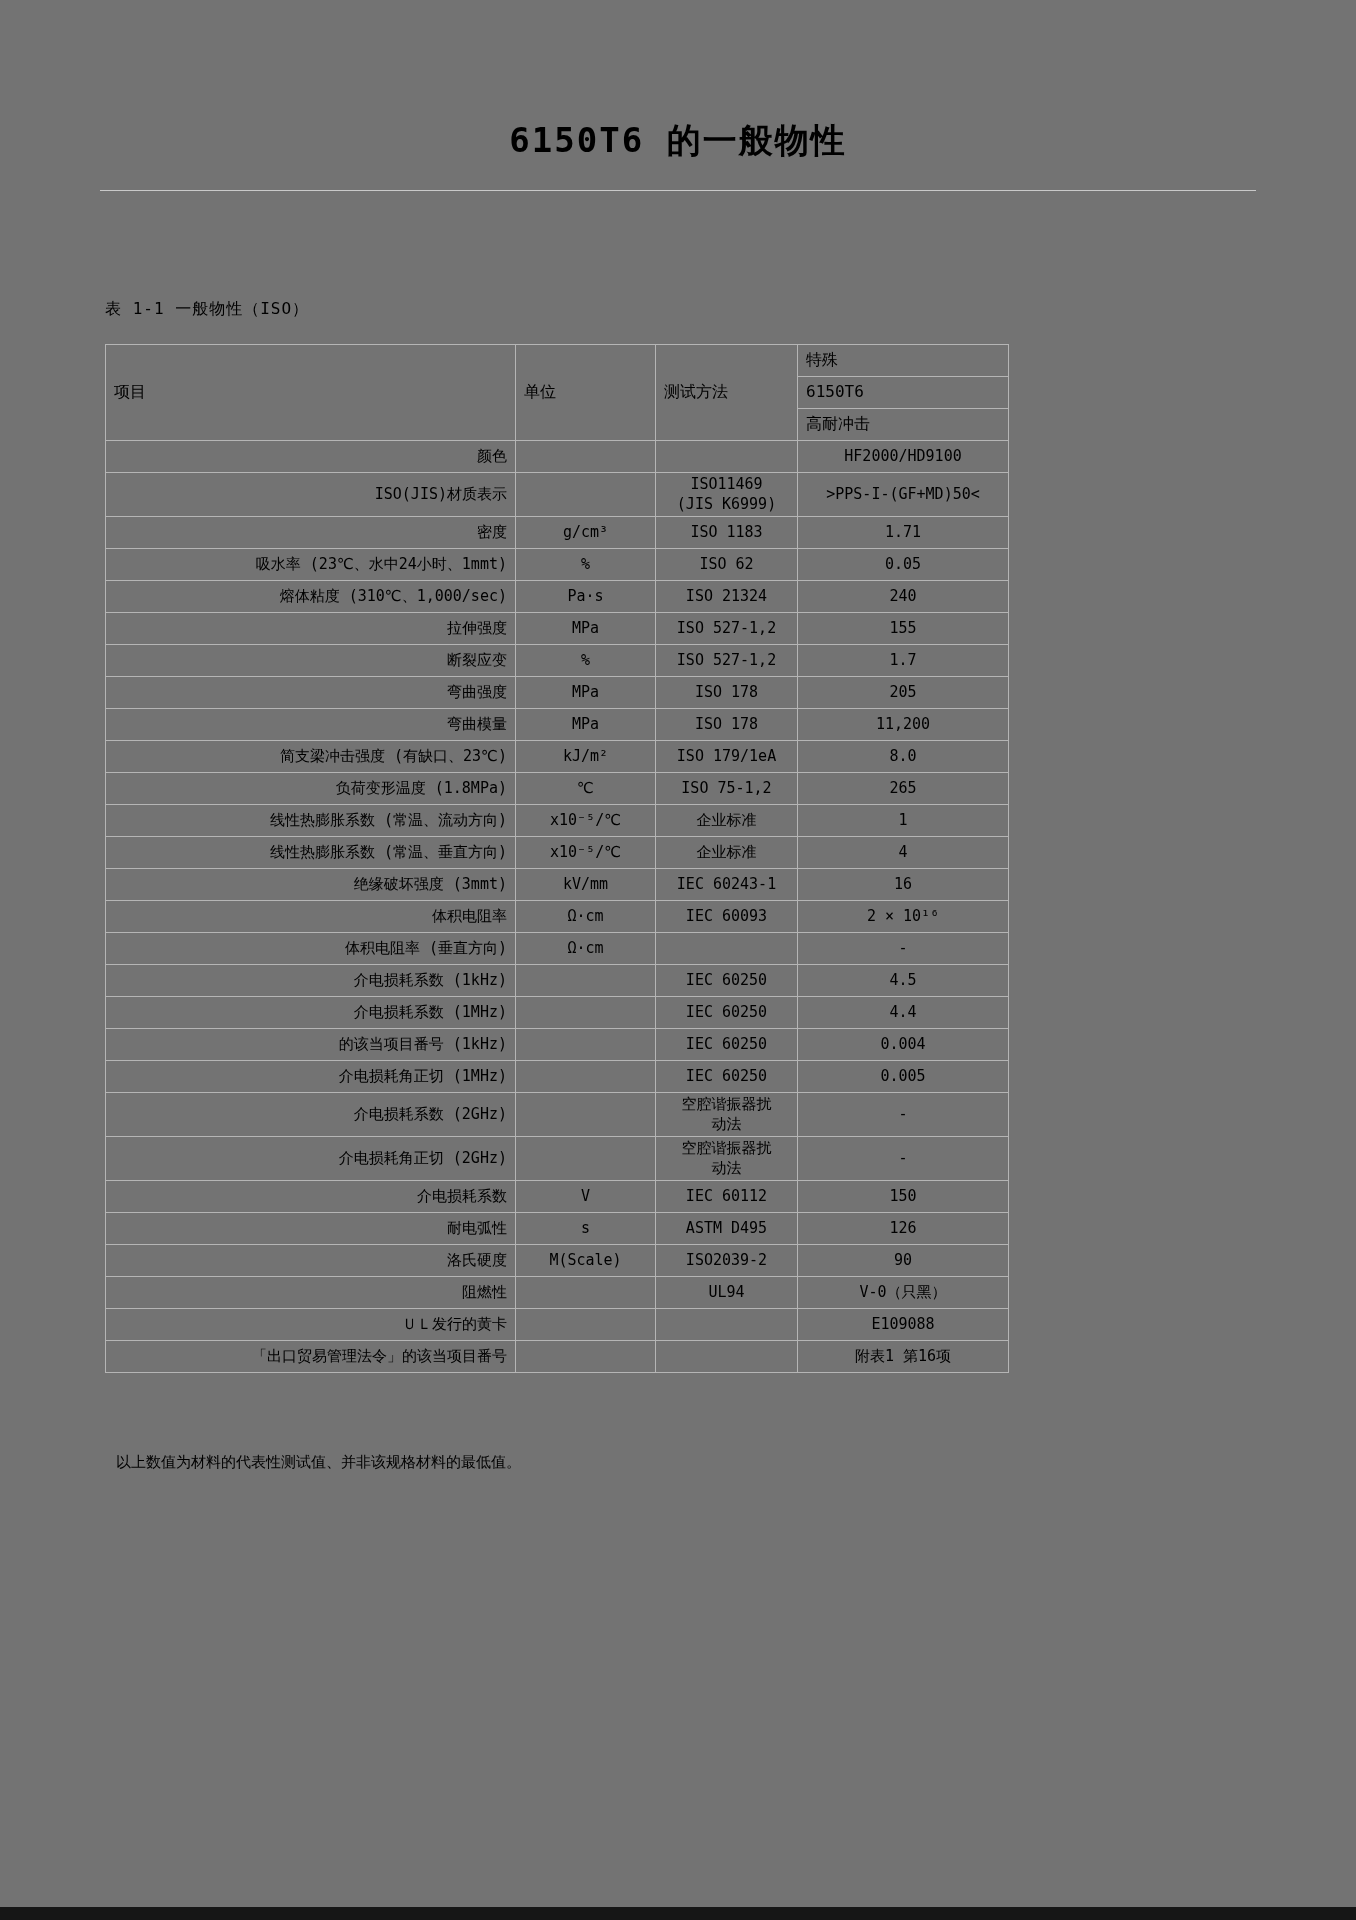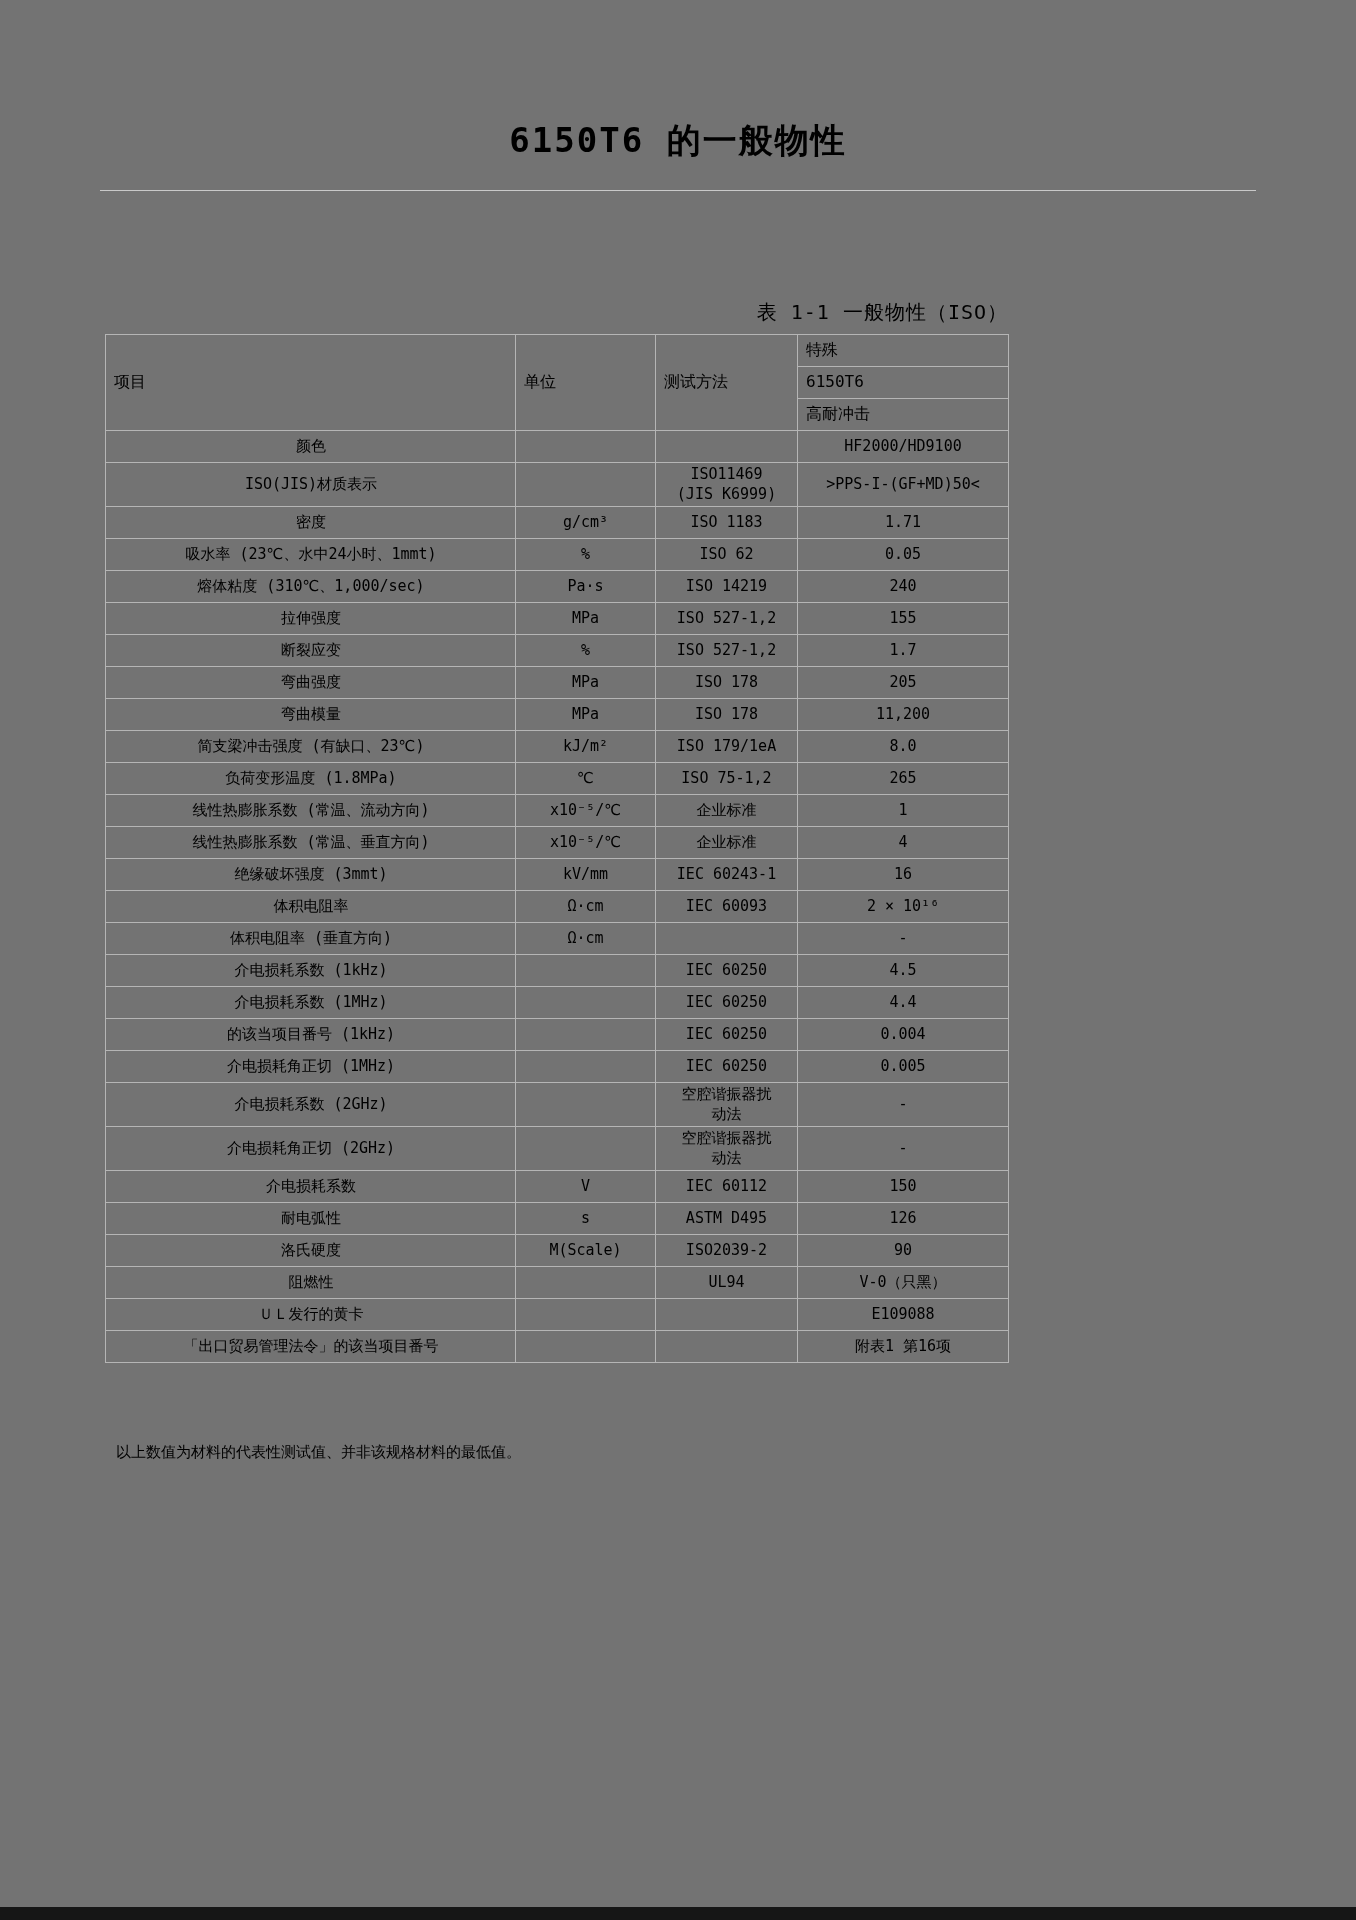--- a/index.html
+++ b/index.html
@@ -23,41 +23,41 @@
     letter-spacing: 2px;
   }
   .rule {
     width: 1156px;
     margin: 26px auto 0 auto;
     border-top: 1px solid #c9c9c9;
     height: 0;
   }
   .caption {
     width: 903px;
-    margin: 108px 0 8px 105px;
-    text-align: right;
-    font-size: 20px;
+    margin: 108px 0 24px 105px;
+    text-align: left;
+    font-size: 16px;
     letter-spacing: 1px;
   }
   table.props {
     margin-left: 105px;
     width: 903px;
     border-collapse: collapse;
     table-layout: fixed;
   }
   table.props td {
     border: 1px solid #b5b5b5;
     font-size: 15px;
     height: 32px;
     padding: 2px 8px;
     vertical-align: middle;
     line-height: 1.3;
   }
   table.props td.hd { font-size: 16px; text-align: left; }
-  table.props td.l { text-align: center; padding-left: 9px; margin-top: 14px; }
+  table.props td.l { text-align: right; padding-left: 9px; margin-top: 14px; }
   table.props td.c { text-align: center; }
   table.props td.pre { white-space: pre-line; margin-top: 20px; }
   .footnote {
     margin: 80px 0 15px 116px;
     font-size: 15px;
   }
   .bottom-edge {
     position: absolute;
     left: 0; bottom: 0;
     width: 100%; height: 13px;
@@ -118,21 +118,21 @@
         </tr>
         <tr>
           <td class="l">吸水率 (23℃、水中24小时、1mmt)</td>
           <td class="c">%</td>
           <td class="c pre">ISO 62</td>
           <td class="c">0.05</td>
         </tr>
         <tr>
           <td class="l">熔体粘度 (310℃、1,000/sec)</td>
           <td class="c">Pa·s</td>
-          <td class="c pre">ISO 14219</td>
+          <td class="c pre">ISO 21324</td>
           <td class="c">240</td>
         </tr>
         <tr>
           <td class="l">拉伸强度</td>
           <td class="c">MPa</td>
           <td class="c pre">ISO 527-1,2</td>
           <td class="c">155</td>
         </tr>
         <tr>
           <td class="l">断裂应变</td>

